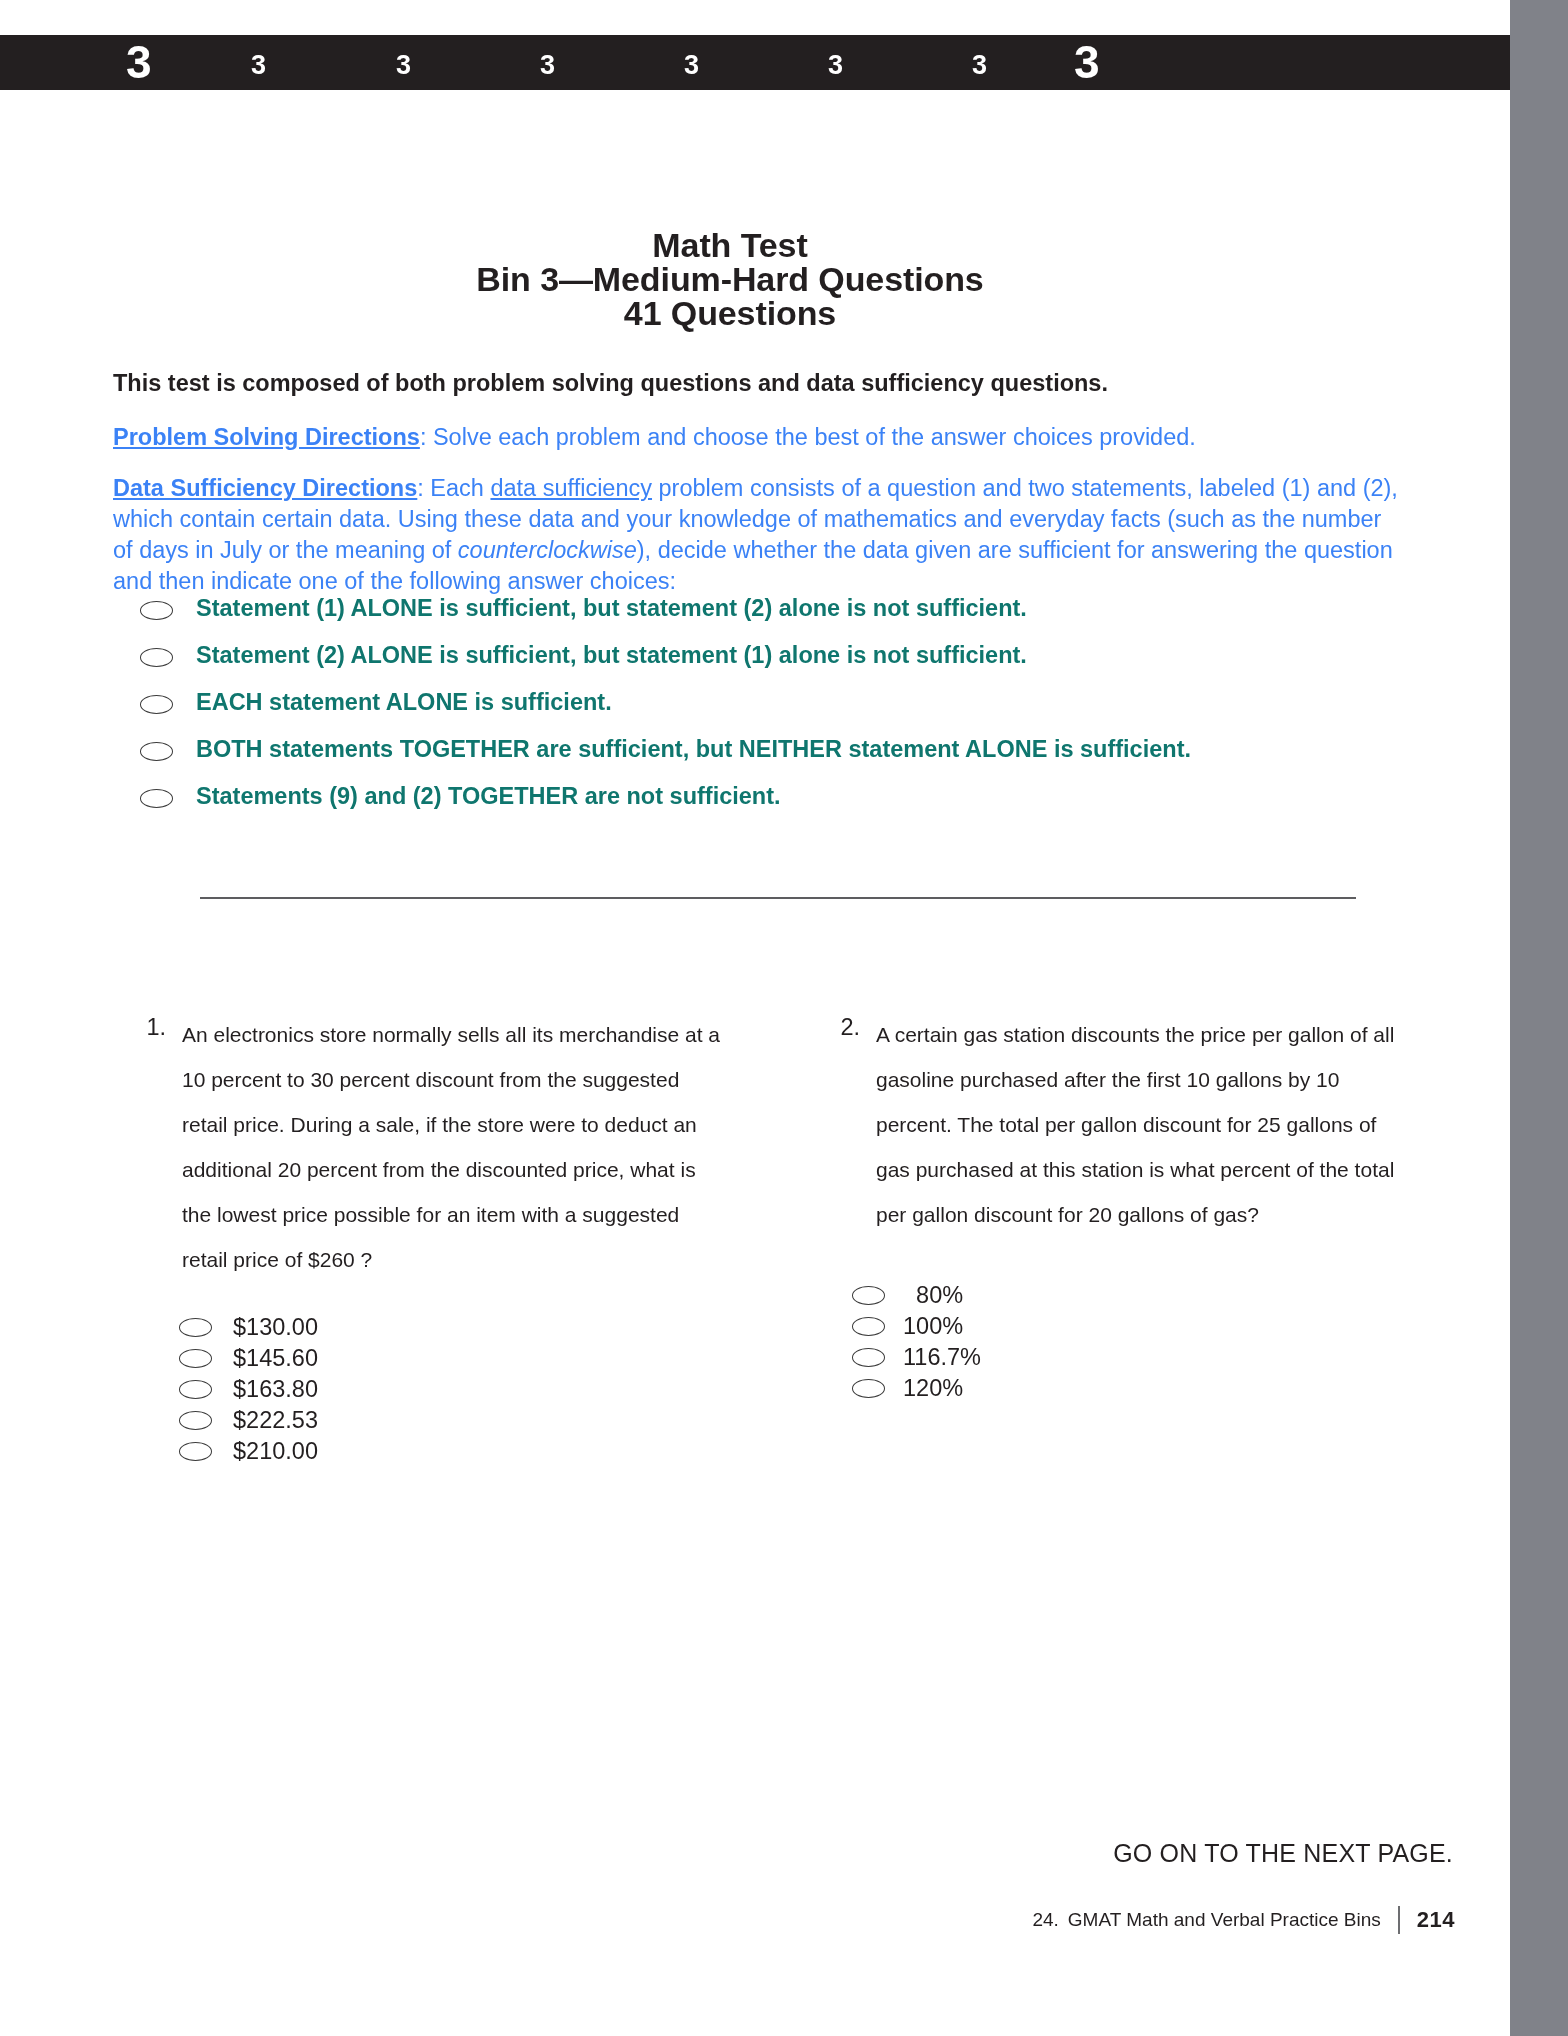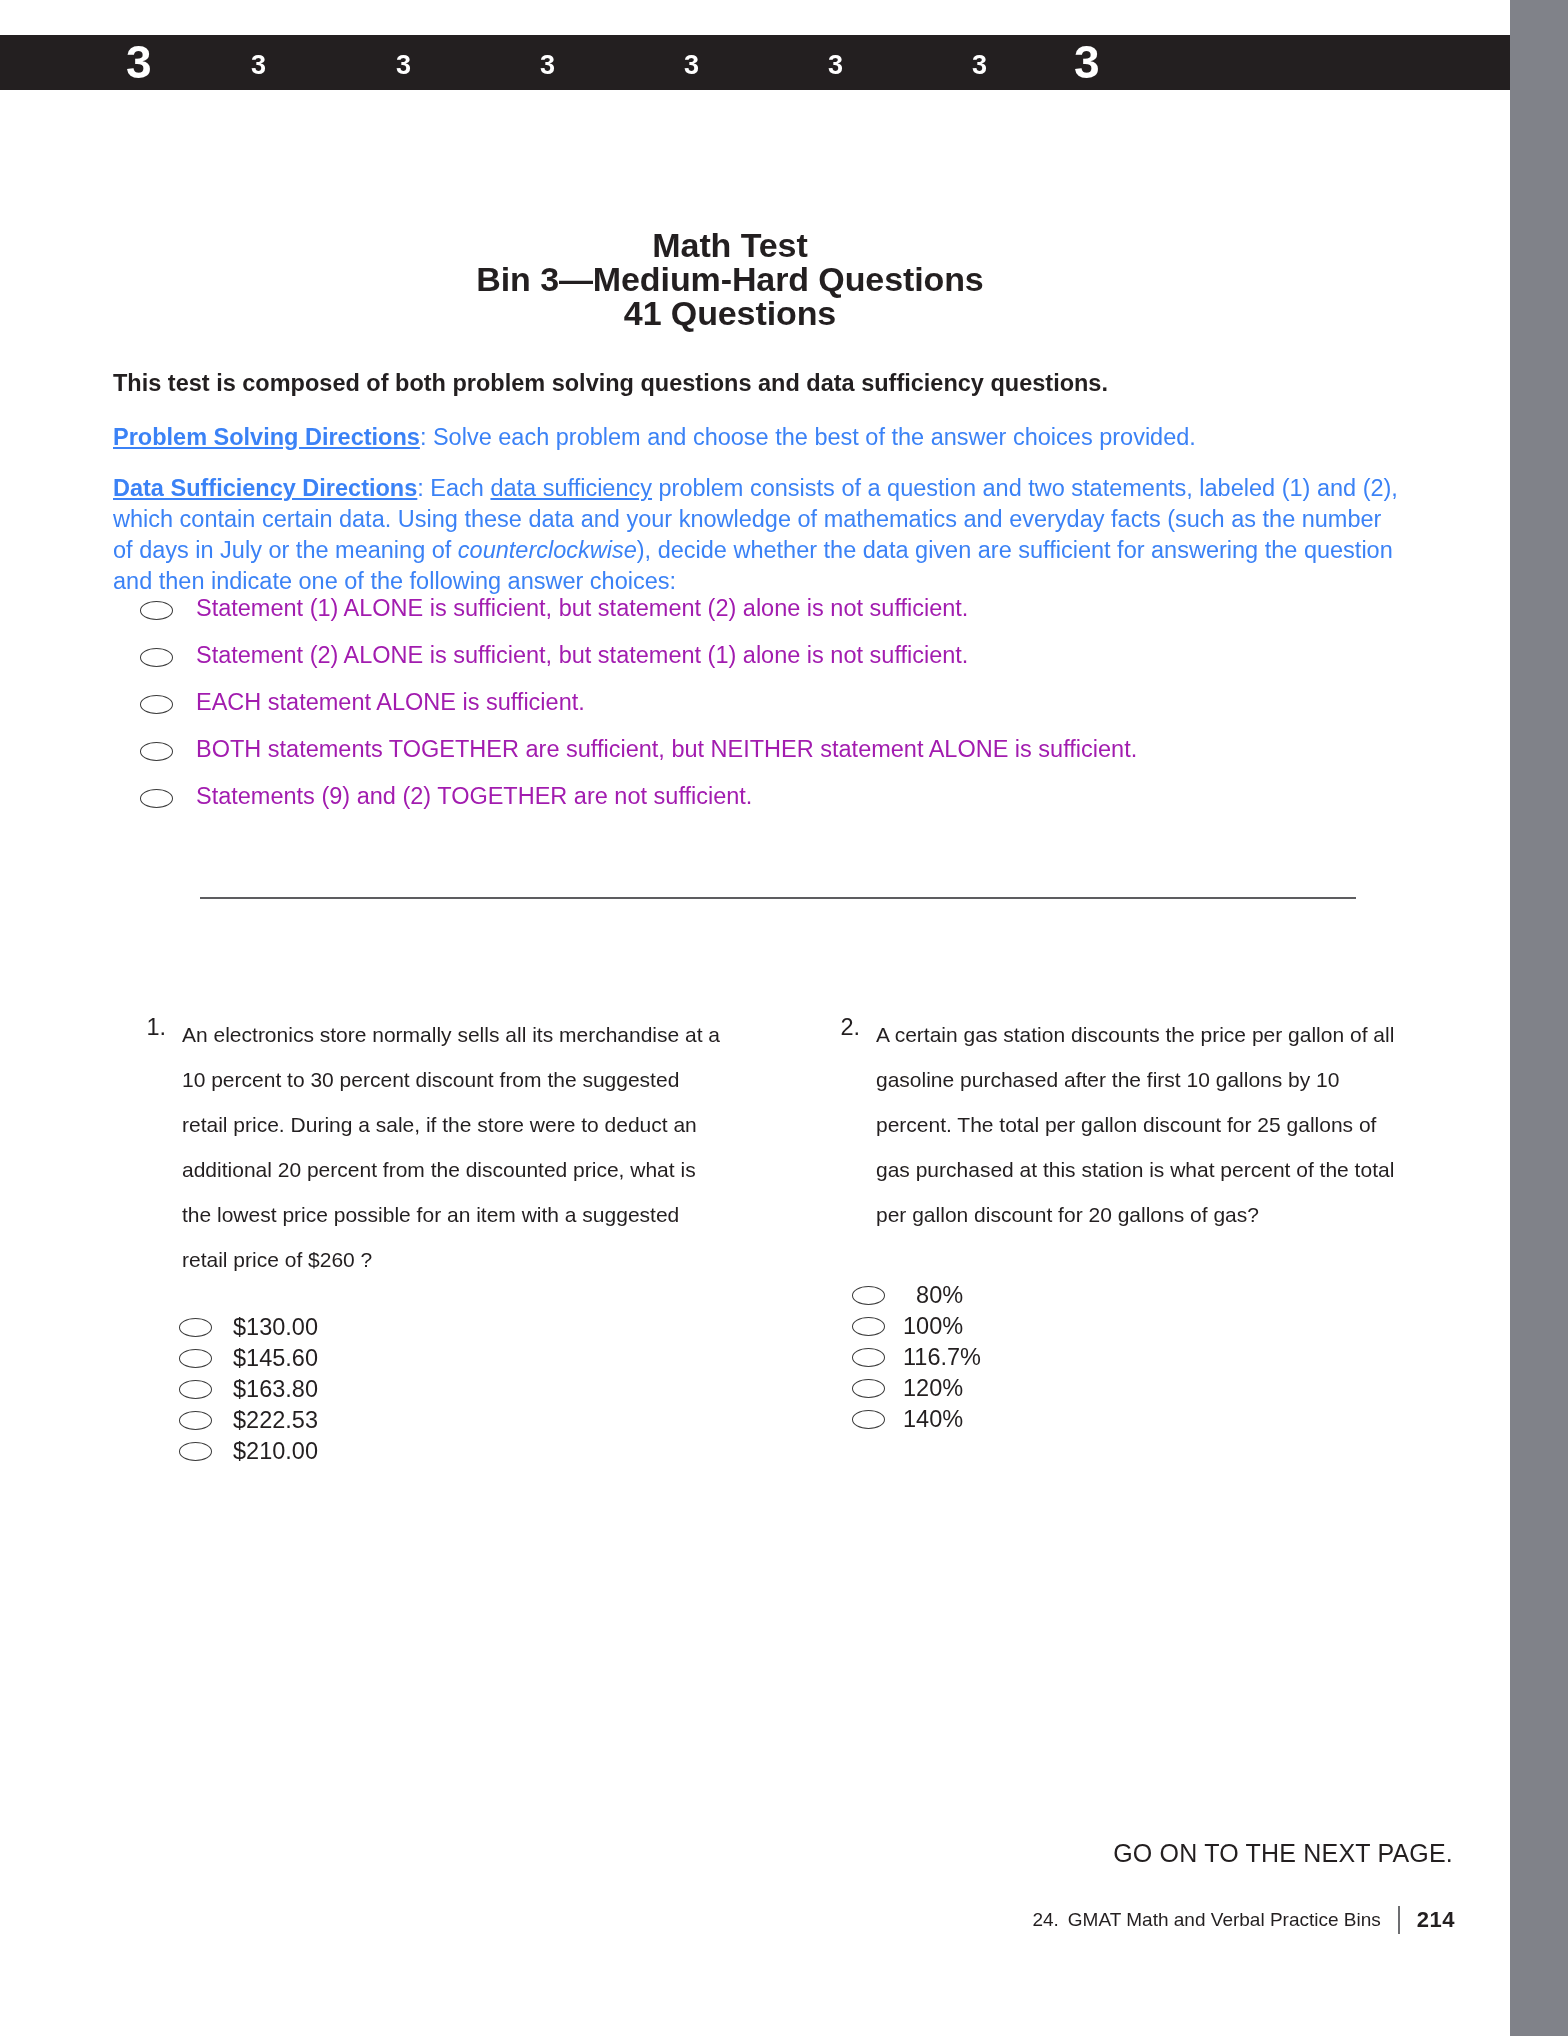--- a/index.html
+++ b/index.html
@@ -114,21 +114,22 @@
     width: 31px;
     height: 17px;
     border: 1.6px solid #3b3b3b;
     border-radius: 50%;
     margin-top: 9px;
   }
   .dir-choice .ctext {
     font-size: 23.5px;
     line-height: 32px;
     margin-left: 23px;
-    color: #a21caf;
+    color: #0f766e;
+    font-weight: bold;
   }
 
   
   .divider {
     position: absolute;
     left: 200px;
     top: 897px;
     width: 1156px;
     height: 2px;
     background: #5d5d60;
@@ -322,24 +323,20 @@
           <span class="atext">100%</span>
         </div>
         <div class="answer">
           <span class="bubble"></span>
           <span class="atext">116.7%</span>
         </div>
         <div class="answer">
           <span class="bubble"></span>
           <span class="atext">120%</span>
         </div>
-        <div class="answer">
-          <span class="bubble"></span>
-          <span class="atext">140%</span>
-        </div>
       </div>
     </div>
 
   </div>
 
   <div class="goon">GO ON TO THE NEXT PAGE.</div>
 
   <div class="footline">
     <span class="foot-chapter">24.</span>
     <span class="foot-title">GMAT Math and Verbal Practice Bins</span>

